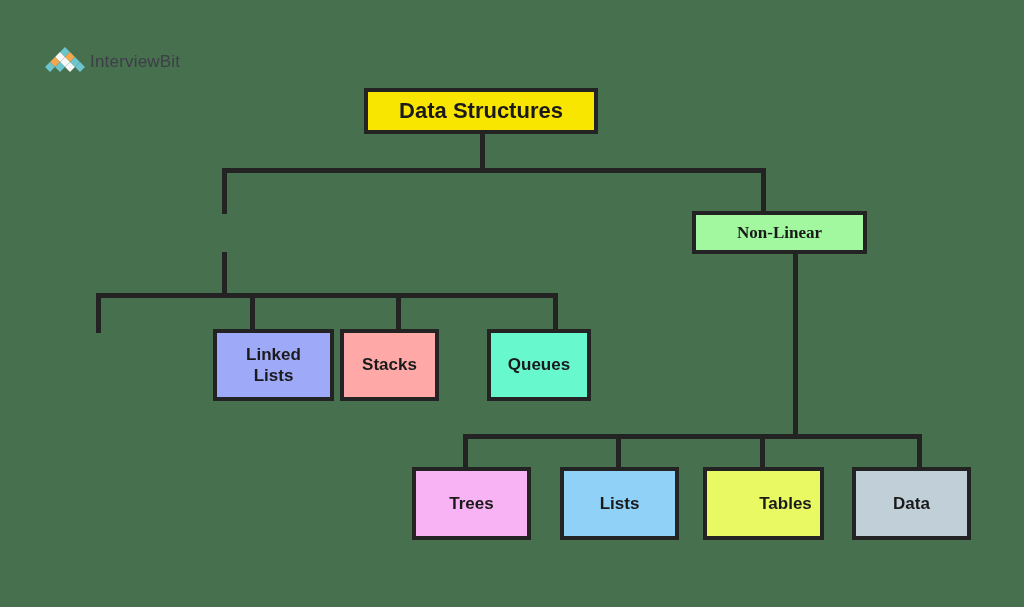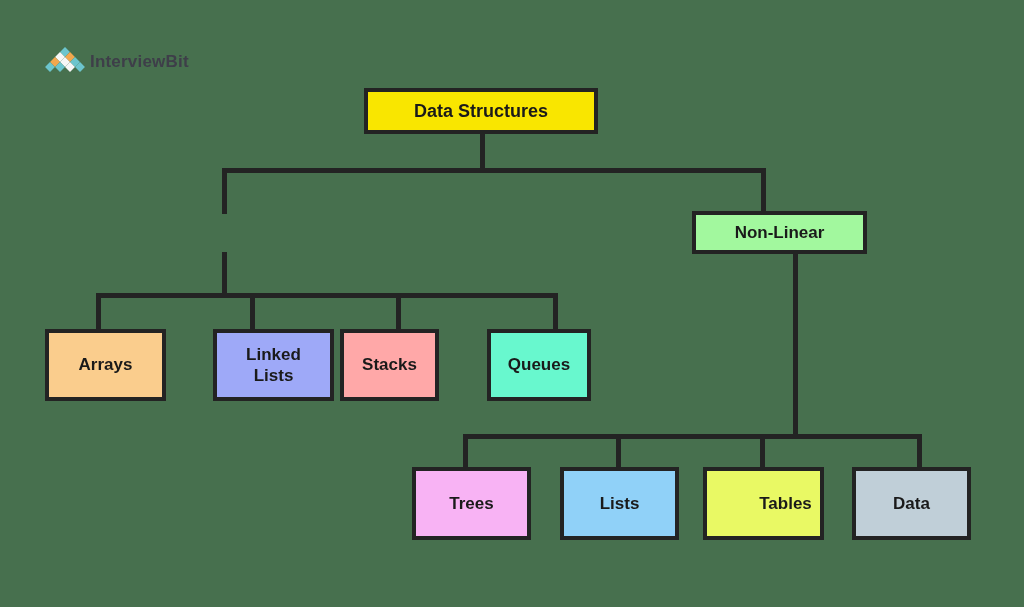--- a/index.html
+++ b/index.html
@@ -14,35 +14,35 @@
     --ink: #1A1A1A;
   }
 
   
   .logo { position: absolute; left: 42px; top: 40px; height: 44px; display: flex; align-items: center; }
   .logo-mark { position: relative; width: 46px; height: 34px; flex: 0 0 auto; }
   .diamond {
     position: absolute; width: 7px; height: 7px;
     transform: translate(-50%,-50%) rotate(45deg);
   }
-  .logo-text { font-size: 17px; font-weight: 700; letter-spacing: 0.2px; margin-left: 2px; }
+  .logo-text { font-size: 17px; font-weight: 400; letter-spacing: 0.2px; margin-left: 2px; }
 
   
   .line { position: absolute; background: var(--line); }
 
   
   .node {
     position: absolute; box-sizing: border-box;
     border: 4px solid var(--line);
     display: flex; align-items: center; justify-content: center;
     text-align: center;
     font-weight: 700; font-size: 17px; line-height: 1.25;
     color: var(--ink);
   }
-  .node-root { font-size: 18px; }
+  .node-root { font-size: 22px; }
   .node-label { display: inline-block; }
   .node-label.narrow { max-width: 72px; }
 </style>
 </head>
 <body>
 
 <div class="stage" style="background-color: rgb(71, 112, 78); --line: #232323; --ink: #1A1A1A;">
 
   <div class="logo">
     <div class="logo-mark">
@@ -77,27 +77,24 @@
   <div class="line" style="left:463px; top:434px; width:5px;   height:37px;"></div>
   <div class="line" style="left:616px; top:434px; width:5px;   height:37px;"></div>
   <div class="line" style="left:760px; top:434px; width:5px;   height:37px;"></div>
   <div class="line" style="left:917px; top:434px; width:5px;   height:37px;"></div>
 
   <div class="node node-root" style="left: 364px; top: 88px; width: 234px; height: 46px; background-color: rgb(249, 230, 0);">
     <span class="node-label">Data Structures</span>
   </div>
 
 
-  <div class="node" style="left: 692px; top: 211px; width: 175px; height: 43px; background-color: rgb(162, 248, 158);">
+  <div class="node" style="left: 692px; top: 211px; width: 175px; height: 43px; background-color: rgb(162, 248, 158); font-family: Liberation Serif, serif;">
     <span class="node-label">Non-Linear</span>
   </div>
 
-  <div class="node" style="left: 45px; top: 329px; width: 121px; height: 72px; background-color: rgb(250, 205, 141);">
-    <span class="node-label">Arrays</span>
-  </div>
 
   <div class="node" style="left: 193px; top: 329px; width: 121px; height: 72px; background-color: rgb(158, 169, 248); margin-left: 20px;">
     <span class="node-label narrow">Linked Lists</span>
   </div>
 
   <div class="node" style="left: 340px; top: 329px; width: 99px; height: 72px; background-color: rgb(255, 168, 168);">
     <span class="node-label">Stacks</span>
   </div>
 
   <div class="node" style="left: 487px; top: 329px; width: 104px; height: 72px; background-color: rgb(104, 248, 206);">

